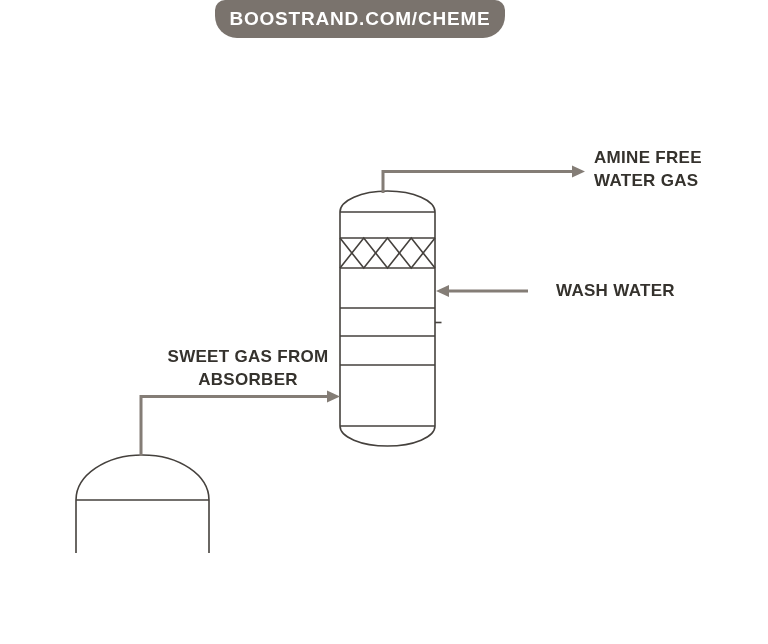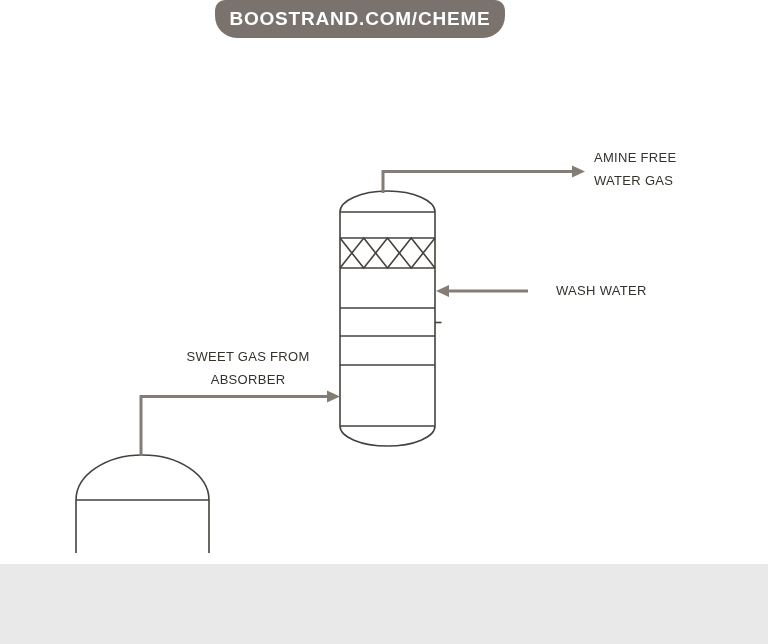--- a/index.html
+++ b/index.html
@@ -6,21 +6,21 @@
     --bg: #ffffff;
     --banner-bg: #7a736d;
     --banner-fg: #ffffff;
     --vessel: #45413d;
     --pipe: #847d76;
     --label: #35322d;
   }
   html,body{margin:0;padding:0;background:#e9e9e9;}
   .canvas{
     position:relative;
-    width:768px;height:564px;
+    width:768px;height:644px;
     background:var(--bg);
     overflow:hidden;
     font-family:"Liberation Sans","DejaVu Sans",sans-serif;
   }
   .banner{
     position:absolute;left:215px;top:0;width:290px;height:38px;
     background:var(--banner-bg);
     border-radius:10px 10px 22px 22px;
     display:flex;align-items:center;justify-content:center;
   }
@@ -28,22 +28,23 @@
     color:var(--banner-fg);
     font-size:19px;font-weight:bold;letter-spacing:0.8px;
     white-space:nowrap;
   }
   svg.diagram{position:absolute;left:0;top:0;}
   .v{stroke:var(--vessel);stroke-width:1.6;fill:none;}
   .pipe-line{stroke:var(--pipe);stroke-width:3;fill:none;}
   .pipe-head{fill:var(--pipe);stroke:none;}
   .lbl{
     position:absolute;color:var(--label);
-    font-size:13px;line-height:23px;letter-spacing:0.3px;
+    font-size:17px;line-height:23px;letter-spacing:0.3px;
     white-space:nowrap;
+    font-weight:bold;
   }
   .lbl-amine{left:594px;top:146px;text-align:left;}
   .lbl-wash{left:556px;top:279px;}
   .lbl-feed{left:150px;top:345px;width:196px;text-align:center;}
 </style>
 </head>
 <body>
 
 <div class="canvas">
 

